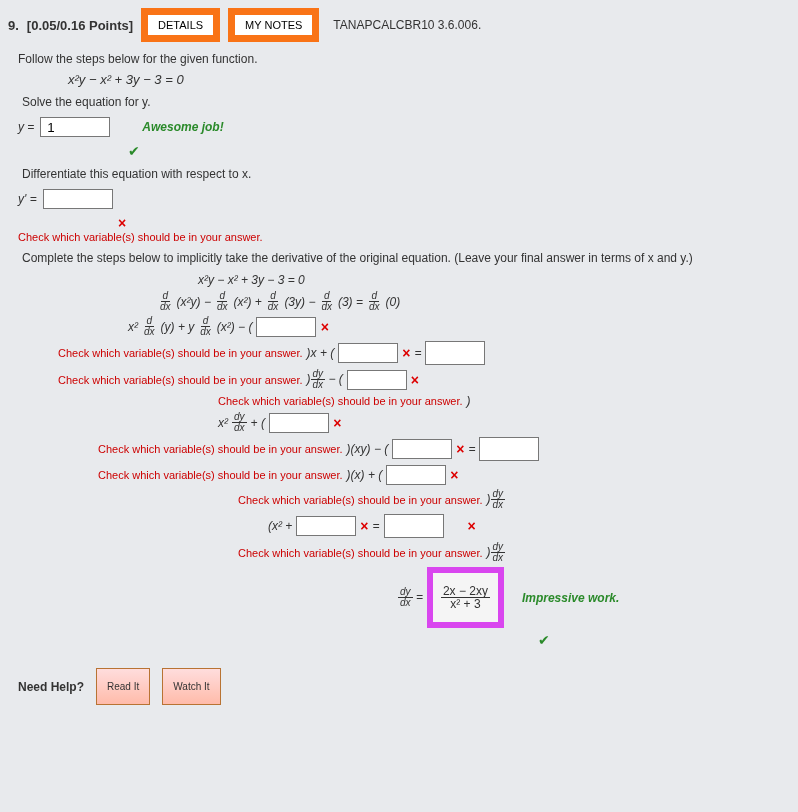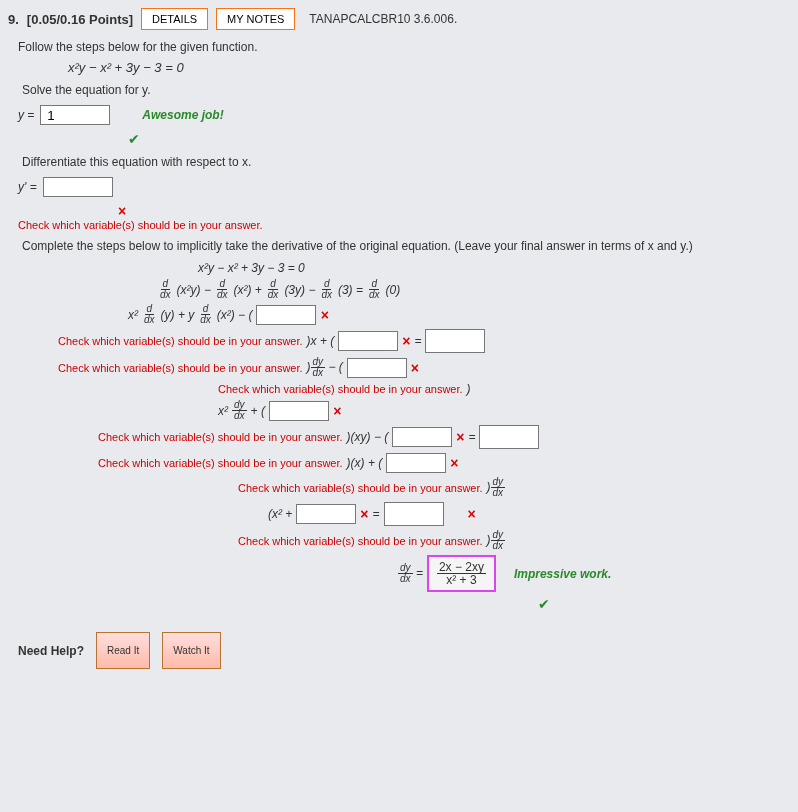--- a/index.html
+++ b/index.html
@@ -1,19 +1,19 @@
 <!DOCTYPE html>
 <html><head>
 <meta charset="utf-8">
 <style>
 *{box-sizing:border-box;margin:0;padding:0}
 body{font-family:Arial,sans-serif;font-size:12px;background:#e8eaed;color:#333;width:798px;padding:8px 0 8px 8px}
 .topbar{display:flex;align-items:center;gap:8px;margin-bottom:10px}
 .points{font-size:13px;font-weight:bold;color:#333}
-.btn{border:1px solid #f97316;background:#fff;padding:4px 10px;font-size:11px;cursor:pointer}
+.btn{border:7px solid #f97316;background:#fff;padding:4px 10px;font-size:11px;cursor:pointer}
 .title{font-size:12px;font-weight:normal;margin-left:6px}
 .content{padding:0 10px}
 .instruction{font-size:12px;margin-bottom:4px}
 .eq{font-style:italic;font-size:13px;margin:6px 0 6px 50px}
 .label{font-size:12px;margin:8px 4px}
 .row{display:flex;align-items:center;gap:6px;margin:6px 0}
 .ybox{border:1px solid #777;background:#fff;padding:3px 6px;width:70px;height:20px}
 .ybox2{border:1px solid #777;background:#fff;width:70px;height:20px}
 .green{color:#2a8a2a;font-style:italic;font-weight:bold}
 .greencheck{color:#2a8a2a;font-size:14px}
@@ -27,21 +27,21 @@
 .blank{border:1px solid #777;background:#fff;width:60px;height:20px;display:inline-block;vertical-align:middle}
 .blank2{border:1px solid #777;background:#fff;width:60px;height:24px;display:inline-block;vertical-align:middle}
 .indent1{margin-left:180px}
 .indent2{margin-left:140px}
 .indent3{margin-left:110px}
 .indent4{margin-left:200px}
 .indent5{margin-left:80px}
 .help{margin-top:20px;display:flex;align-items:center;gap:12px}
 .helplabel{font-size:12px;font-weight:bold;color:#333}
 .helpbtn{border:1px solid #b87333;background:linear-gradient(#fdd,#fba);padding:12px 10px;font-size:10px;cursor:pointer;color:#333}
-.final{border:2px solid #d946ef;background:#f5f5f5;padding:4px 8px;display:inline-flex;align-items:center}
+.final{border:6px solid #d946ef;background:#f5f5f5;padding:12px 8px;display:inline-flex;align-items:center}
 </style>
 </head>
 <body>
 
 <div class="topbar">
   <span class="points">9.</span>
   <span class="points">[0.05/0.16 Points]</span>
   <button class="btn">DETAILS</button>
   <button class="btn">MY NOTES</button>
   <span class="title">TANAPCALCBR10 3.6.006.</span>

